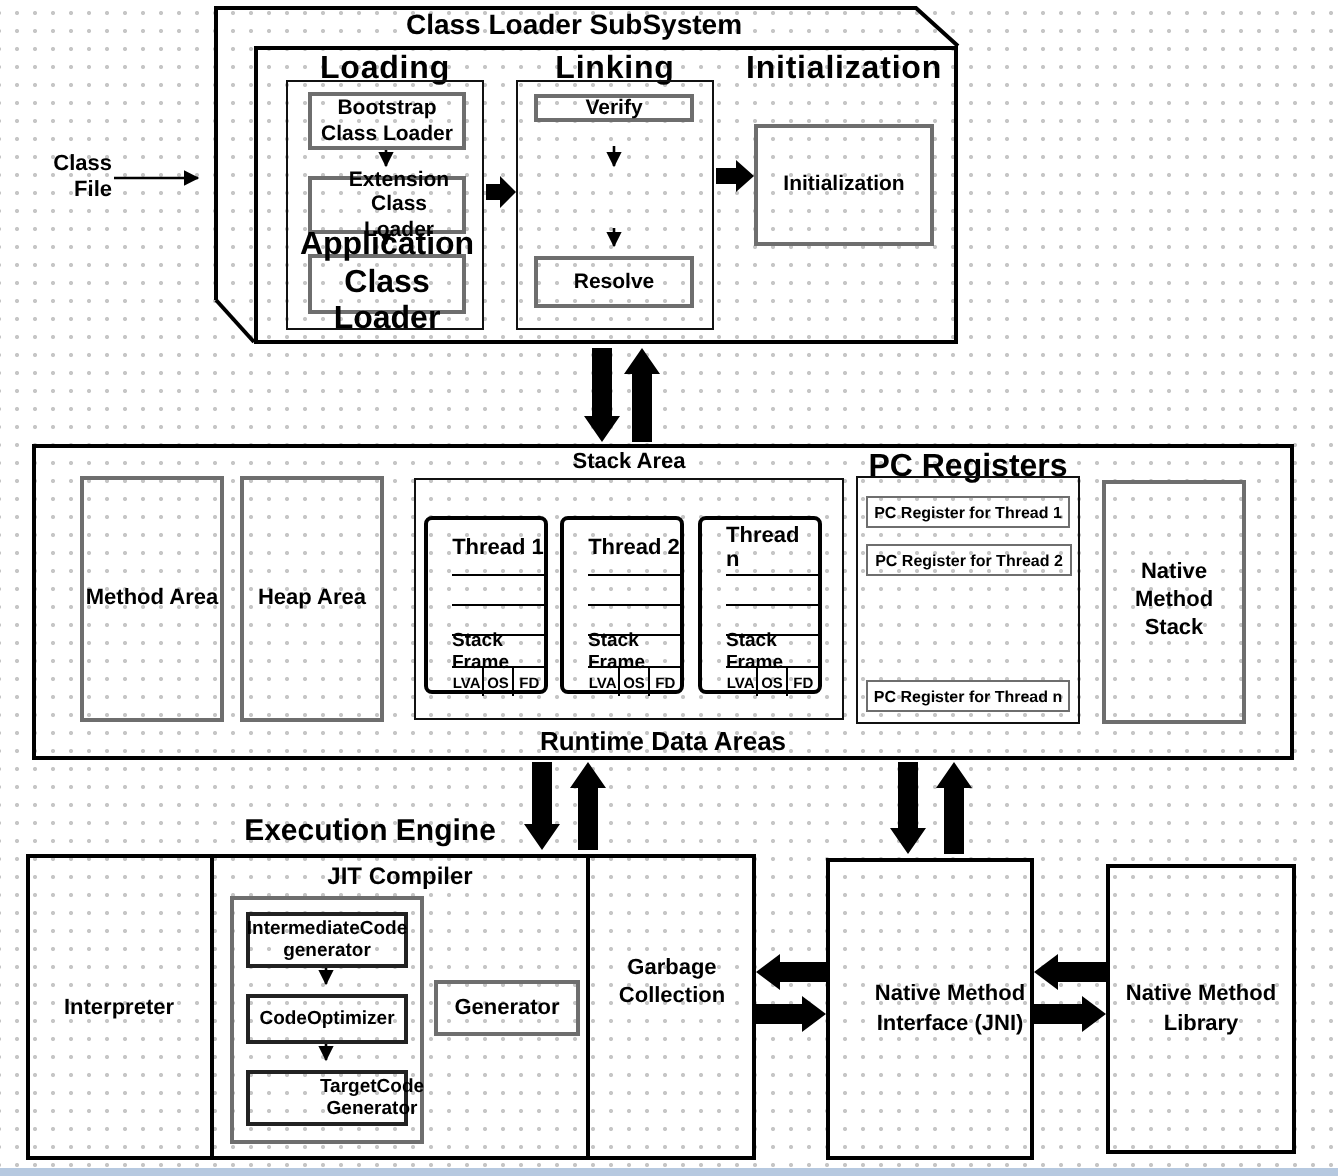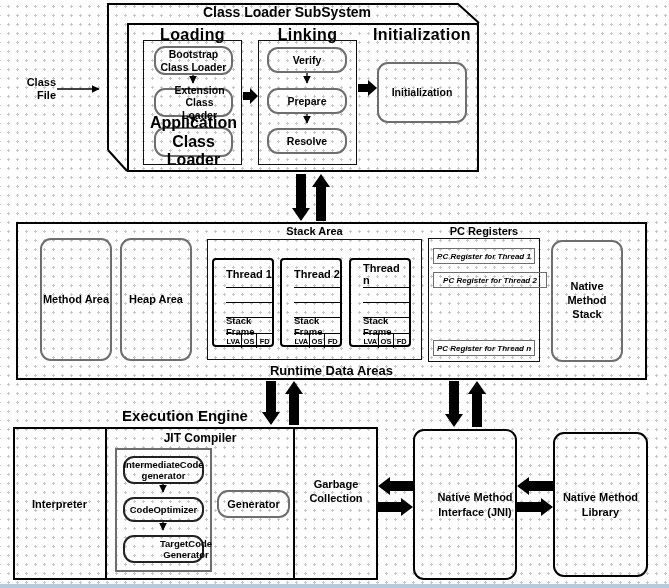--- a/index.html
+++ b/index.html
@@ -4,35 +4,35 @@
 <style>
   html,body{margin:0;padding:0;}
   #stage{
     position:relative;width:669px;height:588px;overflow:hidden;
     background-color:#ffffff;
     background-image:radial-gradient(#c6c6c6 1px, transparent 1.1px);
     background-size:9px 9px;background-position:4px 2px;
     font-family:"Liberation Sans", sans-serif;font-weight:700;color:#000;
   }
   .abs{position:absolute;box-sizing:border-box;}
-  .cc{display:flex;align-items:center;justify-content:center;text-align:center;border-radius:11px;}
+  .cc{display:flex;align-items:center;justify-content:center;text-align:center;}
   .hdr{font-size:16px;letter-spacing:.4px;text-align:center;}
   .box-black{border:2px solid #000;background:transparent;}
   .box-thin{border:1.5px solid #111;background:transparent;}
   .box-gray{border:2px solid #6e6e6e;background:#fff0;}
   .leaf{font-size:10.5px;line-height:1.18;}
   svg{position:absolute;left:0;top:0;pointer-events:none;}
   .thread{border:2px solid #000;border-radius:4px;background:transparent;padding-left:12px;}
   .t-title{height:27px;display:flex;align-items:center;justify-content:center;font-size:11px;}
   .t-row{height:14px;border-top:1px solid #000;}
   .t-frame{height:15px;border-top:1px solid #000;display:flex;align-items:center;justify-content:center;font-size:9.5px;}
   .t-cells{border-top:1px solid #000;display:flex;height:14px;}
   .t-cells div{flex:1;display:flex;align-items:center;justify-content:center;font-size:7.5px;}
   .t-cells div + div{border-left:1px solid #000;}
-  .pcrow{border:1.5px solid #6e6e6e;font-size:8px;display:flex;align-items:center;justify-content:center;white-space:nowrap;font-style:italic;}
+  .pcrow{border:1.5px solid #6e6e6e;font-size:8px;display:flex;align-items:center;justify-content:center;white-space:nowrap;}
   .divider{background:#000;width:2px;}
   #bottomstrip{left:0;top:584px;width:669px;height:4px;background:#b6c9e0;}
 </style>
 </head>
 <body>
 
 <div id="stage">
 
   <svg width="669" height="588" viewBox="0 0 669 588">
     <defs>
@@ -84,22 +84,21 @@
   <div class="abs" style="left:10px;top:76px;width:46px;font-size:11px;text-align:right;line-height:1.2;">Class File</div>
 
   <div class="abs hdr" style="left:143px;top:26px;width:99px;">Loading</div>
   <div class="abs box-thin" style="left:143px;top:40px;width:99px;height:125px;"></div>
   <div class="abs box-gray cc leaf" style="left:154px;top:46px;width:79px;height:29px;font-size:10.5px;">Bootstrap Class Loader</div>
   <div class="abs box-gray cc leaf" style="left:154px;top:88px;width:79px;height:29px;font-size:10.5px;padding-left:12px;">Extension Class Loader</div>
   <div class="abs box-gray cc leaf" style="left:154px;top:127px;width:79px;height:30px;font-size:16px;">Application Class Loader</div>
 
   <div class="abs hdr" style="left:258px;top:26px;width:99px;">Linking</div>
   <div class="abs box-thin" style="left:258px;top:40px;width:99px;height:125px;"></div>
-  <div class="abs box-gray cc leaf" style="left:267px;top:47px;width:80px;height:26px;">Verify</div>
-  <div class="abs box-gray cc leaf" style="left:267px;top:88px;width:80px;height:26px;">Prepare</div>
+  <div class="abs box-gray cc leaf" style="left:267px;top:47px;width:80px;height:14px;">Verify</div>
   <div class="abs box-gray cc leaf" style="left:267px;top:128px;width:80px;height:26px;">Resolve</div>
 
   <div class="abs hdr" style="left:372px;top:26px;width:100px;">Initialization</div>
   <div class="abs box-gray cc leaf" style="left:377px;top:62px;width:90px;height:61px;">Initialization</div>
 
   <div class="abs box-black" style="left:16px;top:222px;width:631px;height:158px;"></div>
   <div class="abs" style="left:16px;top:363px;width:631px;font-size:13px;text-align:center;">Runtime Data Areas</div>
 
   <div class="abs box-gray cc" style="left:40px;top:238px;width:72px;height:123px;font-size:11px;line-height:1.25;">Method Area</div>
   <div class="abs box-gray cc" style="left:120px;top:238px;width:72px;height:123px;font-size:11px;line-height:1.25;">Heap Area</div>
@@ -136,24 +135,24 @@
     <div class="t-row"></div>
     <div class="t-row"></div>
     <div class="t-frame">Stack Frame</div>
     <div class="t-cells">
       <div>LVA</div>
       <div>OS</div>
       <div>FD</div>
     </div>
   </div>
 
-  <div class="abs" style="left:428px;top:225px;width:112px;font-size:11px;text-align:center;">PC Registers</div>
+  <div class="abs" style="left:428px;top:225px;width:112px;font-size:16px;text-align:center;">PC Registers</div>
   <div class="abs box-thin" style="left:428px;top:238px;width:112px;height:124px;"></div>
   <div class="abs pcrow" style="left:433px;top:248px;width:102px;height:16px;">PC Register for Thread 1</div>
-  <div class="abs pcrow" style="left:433px;top:272px;width:114px;height:16px;">PC Register for Thread 2</div>
+  <div class="abs pcrow" style="left:433px;top:272px;width:103px;height:16px;">PC Register for Thread 2</div>
   <div class="abs pcrow" style="left:433px;top:340px;width:102px;height:16px;">PC Register for Thread n</div>
 
   <div class="abs box-gray cc" style="left:551px;top:240px;width:72px;height:122px;font-size:11px;line-height:1.25;">Native Method Stack</div>
 
   <div class="abs" style="left:100px;top:407px;width:170px;font-size:15px;text-align:center;">Execution Engine</div>
   <div class="abs box-black" style="left:13px;top:427px;width:365px;height:153px;"></div>
   <div class="abs divider" style="left:105px;top:427px;height:153px;"></div>
   <div class="abs divider" style="left:293px;top:427px;height:153px;"></div>
 
   <div class="abs cc" style="left:13px;top:427px;width:93px;height:153px;font-size:11px;">Interpreter</div>

